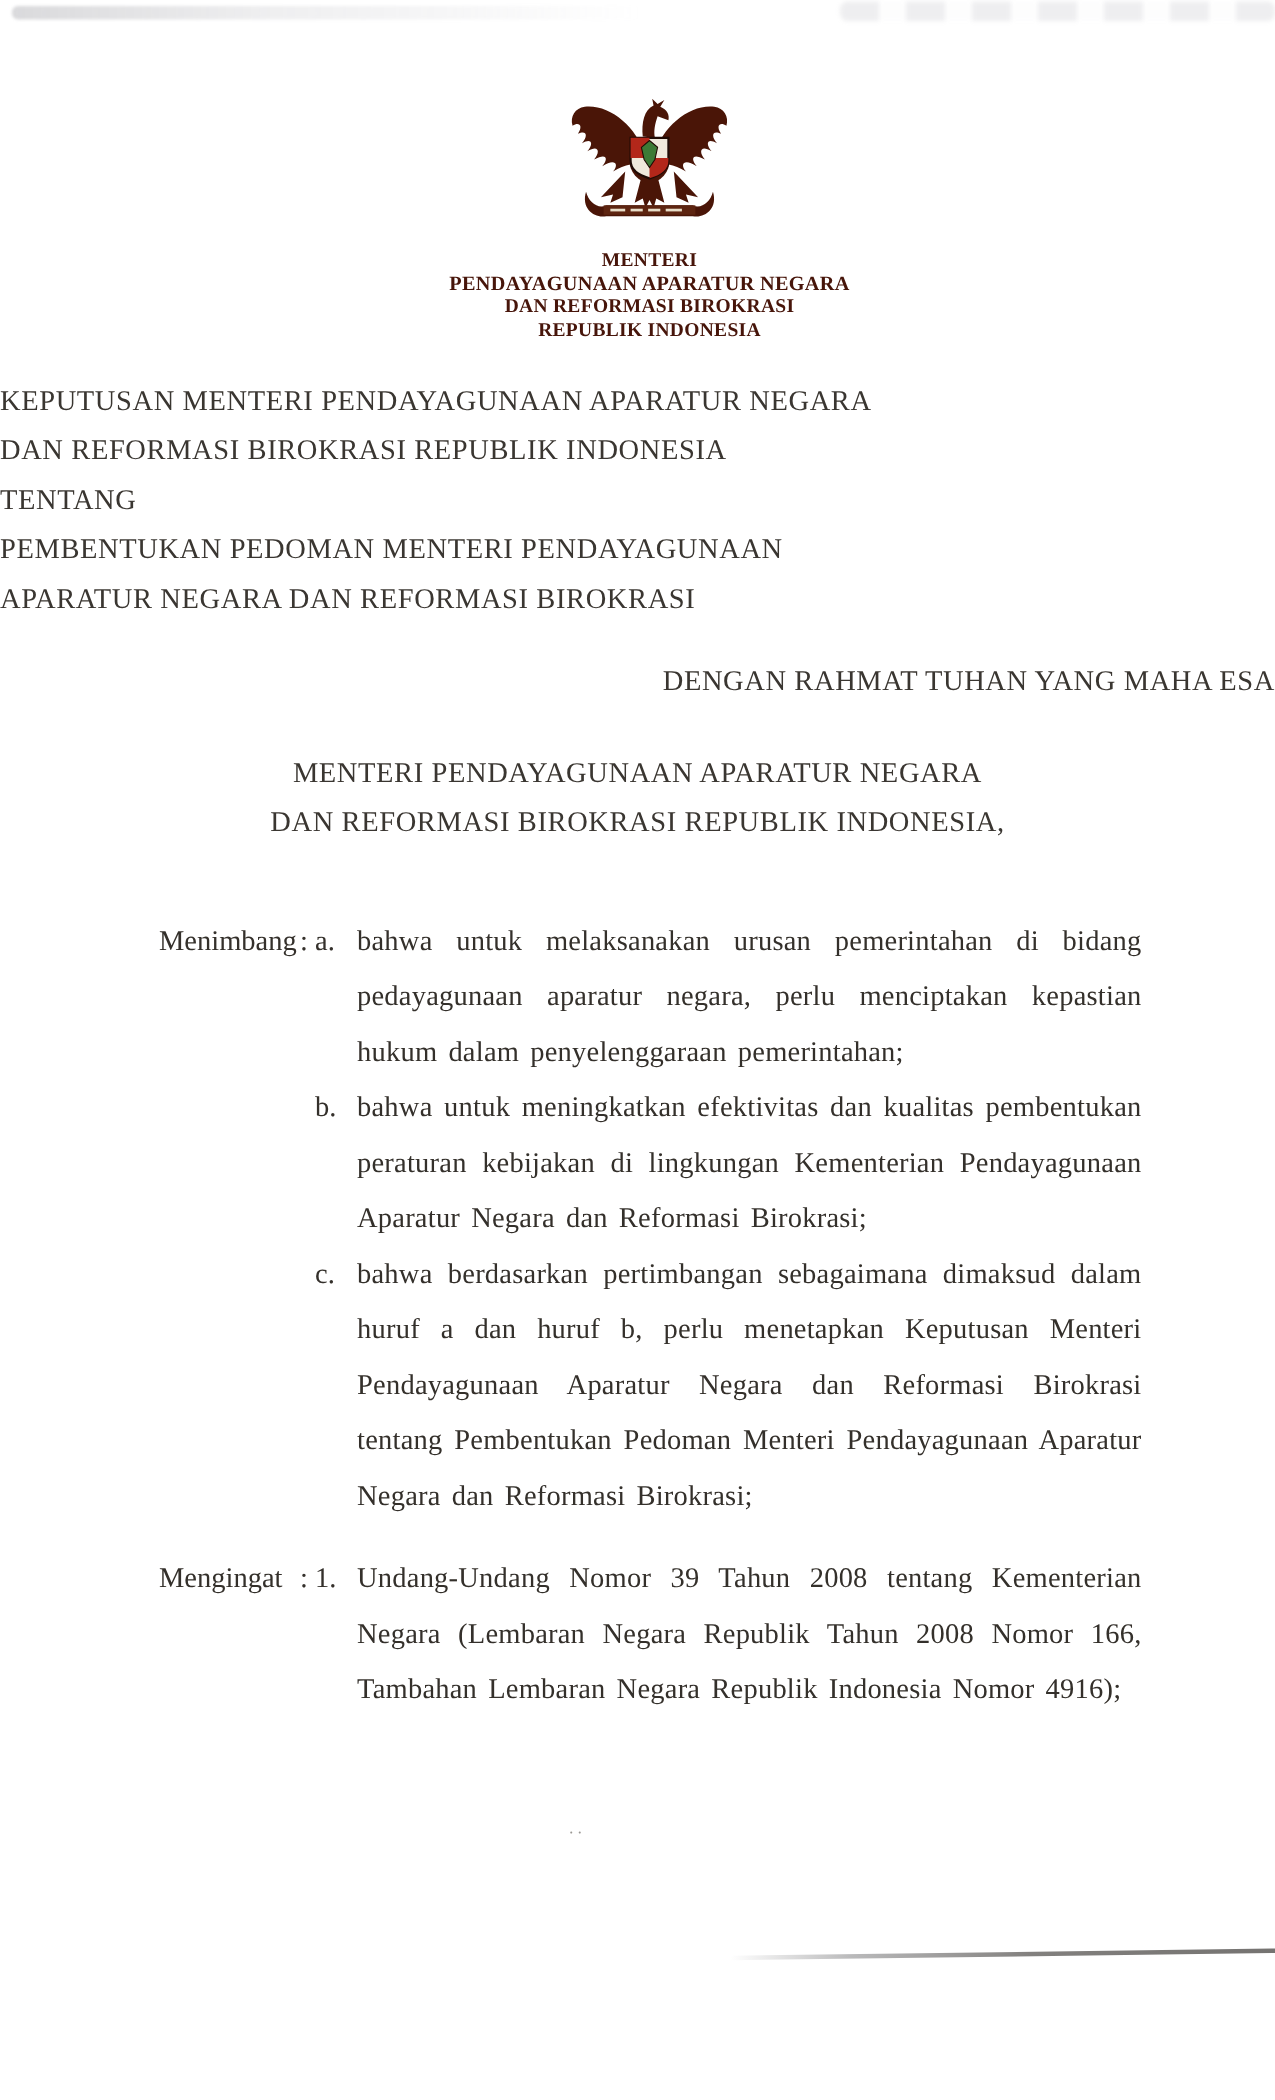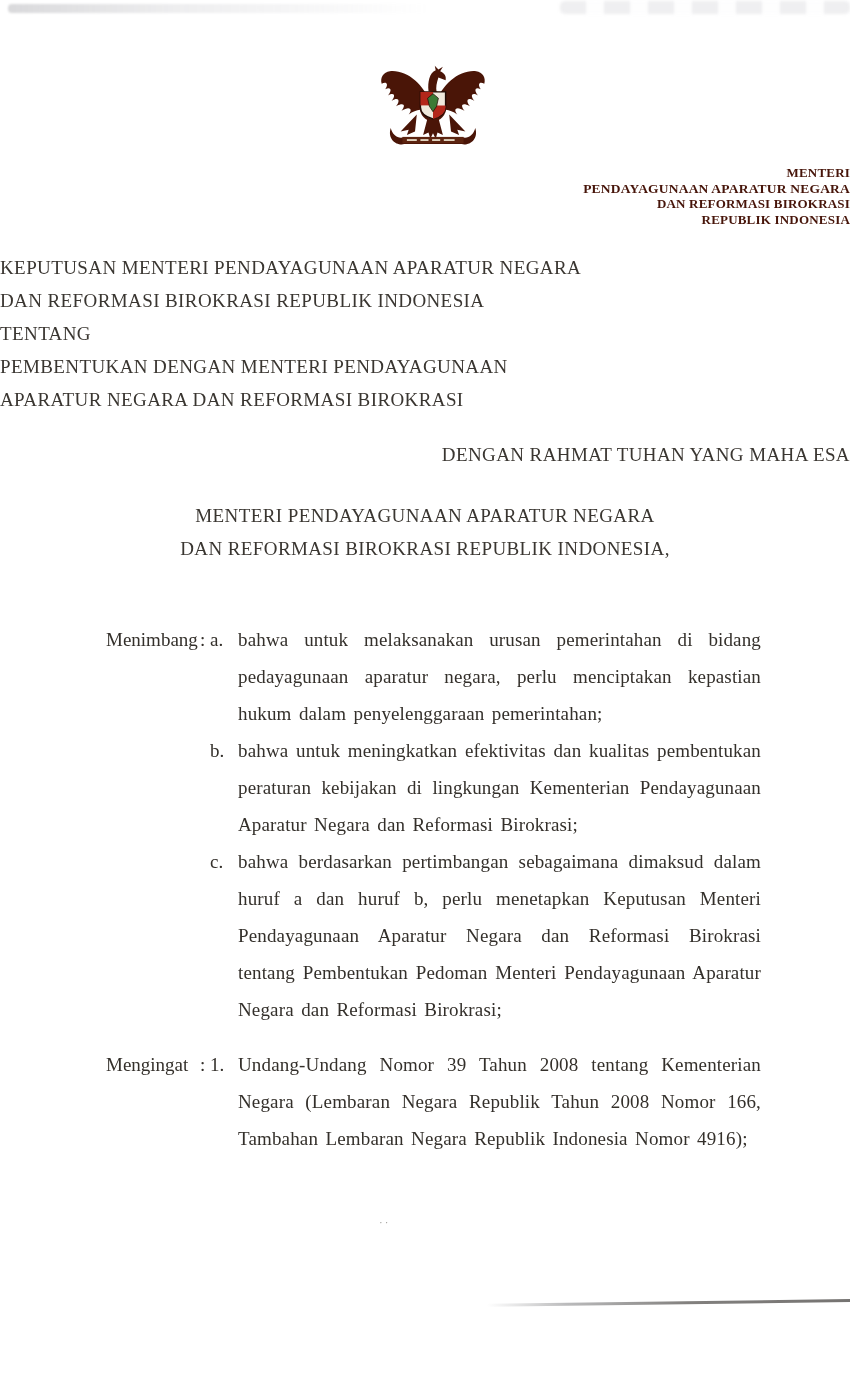--- a/index.html
+++ b/index.html
@@ -40,21 +40,21 @@
       #82807e 55%, #757371 100%);
     transform: rotate(-0.75deg);
     transform-origin: right center;
   }
   .speck-dots {
     left: 379px; top: 1216px;
     font-size: 11px; color: #9a9894; letter-spacing: 2px;
   }
 
   
-  .letterhead { padding-top: 58px; text-align: right; padding-left: 16px; }
+  .letterhead { padding-top: 58px; text-align: center; padding-left: 16px; }
   .emblem-wrap { width: 108px; margin: 0 auto 5px auto; }
   .emblem-wrap svg { display: block; width: 108px; height: 102px; }
   .letterhead-text { color: #47150a; font-weight: bold; line-height: 15.5px; }
   .lh-line { font-size: 13px; letter-spacing: 0.2px; }
   .lh-line.wide { font-size: 13.5px; }
 
   
   .title-block { margin-top: 24px; text-align: left; }
   .title-line {
     font-size: 19px; line-height: 33px;
@@ -65,21 +65,21 @@
   .invocation {
     font-size: 19px; line-height: 33px; letter-spacing: 0.4px; color: #3a3631;
   }
 
   .authority-block { margin-top: 28px; text-align: center; }
   .authority-line {
     font-size: 19px; line-height: 33px; letter-spacing: 0.4px; color: #3a3631;
   }
 
   
-  .clauses { margin-top: 56px; padding-left: 106px; padding-right: 70px; }
+  .clauses { margin-top: 44px; padding-left: 106px; padding-right: 70px; }
   .clause-grid {
     display: grid;
     grid-template-columns: 94px 10px 28px 523px;
     font-size: 19px;
     line-height: 37px;
   }
   .clause-grid.second { margin-top: 18px; }
   .c-label  { grid-column: 1; color: #34302b; }
   .c-colon  { grid-column: 2; color: #34302b; }
   .c-marker { grid-column: 3; color: #34302b; }
@@ -144,21 +144,21 @@
       <div class="lh-line wide">PENDAYAGUNAAN APARATUR NEGARA</div>
       <div class="lh-line">DAN REFORMASI BIROKRASI</div>
       <div class="lh-line">REPUBLIK INDONESIA</div>
     </div>
   </header>
 
   <section class="title-block">
     <div class="title-line">KEPUTUSAN MENTERI PENDAYAGUNAAN APARATUR NEGARA</div>
     <div class="title-line">DAN REFORMASI BIROKRASI REPUBLIK INDONESIA</div>
     <div class="title-line">TENTANG</div>
-    <div class="title-line">PEMBENTUKAN DENGAN MENTERI PENDAYAGUNAAN</div>
+    <div class="title-line">PEMBENTUKAN PEDOMAN MENTERI PENDAYAGUNAAN</div>
     <div class="title-line">APARATUR NEGARA DAN REFORMASI BIROKRASI</div>
   </section>
 
   <section class="invocation-block">
     <div class="invocation">DENGAN RAHMAT TUHAN YANG MAHA ESA</div>
   </section>
 
   <section class="authority-block">
     <div class="authority-line">MENTERI PENDAYAGUNAAN APARATUR NEGARA</div>
     <div class="authority-line">DAN REFORMASI BIROKRASI REPUBLIK INDONESIA,</div>

